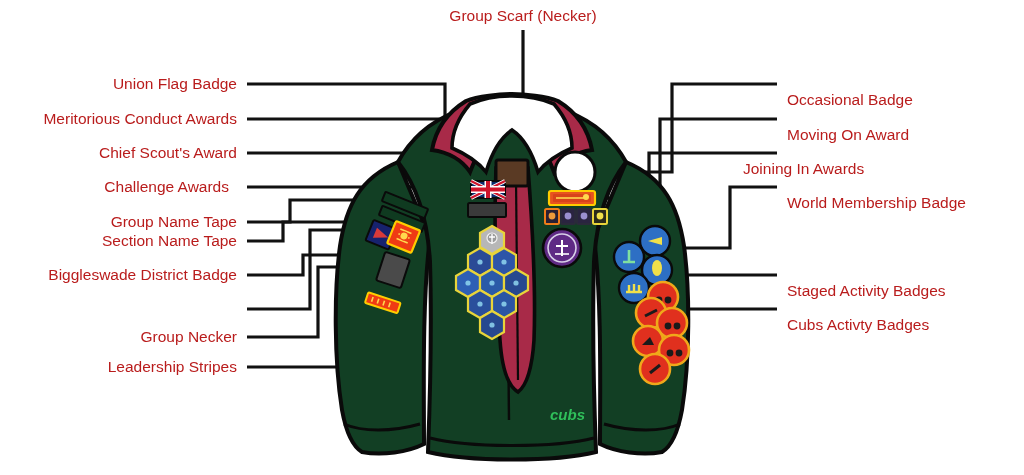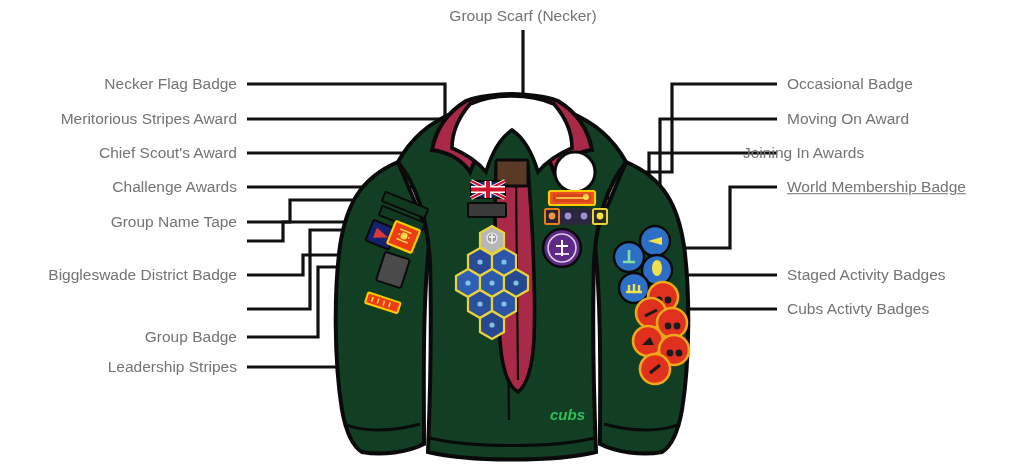--- a/index.html
+++ b/index.html
@@ -3,26 +3,26 @@
 <meta charset="utf-8">
 <style>
   html,body{margin:0;padding:0;background:#ffffff;}
   body{width:1024px;height:475px;overflow:hidden;font-family:"Liberation Sans",sans-serif;}
   #stage{position:relative;width:1024px;height:475px;background:#fff;}
   #art{position:absolute;left:0;top:0;width:1024px;height:475px;}
   .lbl{
     position:absolute;
     font-family:"Liberation Sans",sans-serif;
     font-size:15.5px;
-    color:#737373;
+    color:#b91c1c;
     white-space:nowrap;
     line-height:1;
     letter-spacing:0px;
   }
-  .lbl.r{transform:translateY(-50%);}
+  .lbl.r{transform:translateY(-50%);margin-top:16px;}
   .lbl.l{transform:translate(-100%,-50%);}
   .lbl.c{transform:translate(-50%,-50%);}
 </style>
 </head>
 <body>
 
 <div id="stage">
 
   <svg id="art" viewBox="0 0 1024 475" xmlns="http://www.w3.org/2000/svg">
 
@@ -206,29 +206,30 @@
       </g>
       <g>
         <circle cx="655" cy="369" r="15" fill="#e0301e" stroke="#f0a81a" stroke-width="2.6"></circle>
         <path d="M650,373 L660,365" stroke="#1a1a1a" stroke-width="3"></path>
       </g>
     </g>
   </svg>
 
   <div class="lbl c" style="left:523px;top:16px;">Group Scarf (Necker)</div>
 
-  <div class="lbl l" style="left:237px;top:84px;">Necker Flag Badge</div>
-  <div class="lbl l" style="left:237px;top:119px;">Meritorious Stripes Award</div>
+  <div class="lbl l" style="left:237px;top:84px;">Union Flag Badge</div>
+  <div class="lbl l" style="left:237px;top:119px;">Meritorious Conduct Awards</div>
   <div class="lbl l" style="left:237px;top:153px;">Chief Scout's Award</div>
-  <div class="lbl l" style="left:237px;top:187px;">Challenge Awards</div>
+  <div class="lbl l" style="left:229px;top:187px;">Challenge Awards</div>
   <div class="lbl l" style="left:237px;top:222px;">Group Name Tape</div>
+  <div class="lbl l" style="left:237px;top:241px;">Section Name Tape</div>
   <div class="lbl l" style="left:237px;top:275px;">Biggleswade District Badge</div>
-  <div class="lbl l" style="left:237px;top:337px;">Group Badge</div>
+  <div class="lbl l" style="left:237px;top:337px;">Group Necker</div>
   <div class="lbl l" style="left:237px;top:367px;">Leadership Stripes</div>
 
   <div class="lbl r" style="left:787px;top:84px;">Occasional Badge</div>
   <div class="lbl r" style="left:787px;top:119px;">Moving On Award</div>
   <div class="lbl r" style="left:743px;top:153px;">Joining In Awards</div>
-  <div class="lbl r" style="left:787px;top:187px;text-decoration:underline;">World Membership Badge</div>
+  <div class="lbl r" style="left:787px;top:187px;">World Membership Badge</div>
   <div class="lbl r" style="left:787px;top:309px;">Cubs Activty Badges</div>
   <div class="lbl r" style="left:787px;top:275px;">Staged Activity Badges</div>
 
 </div>
 
 </body></html>

